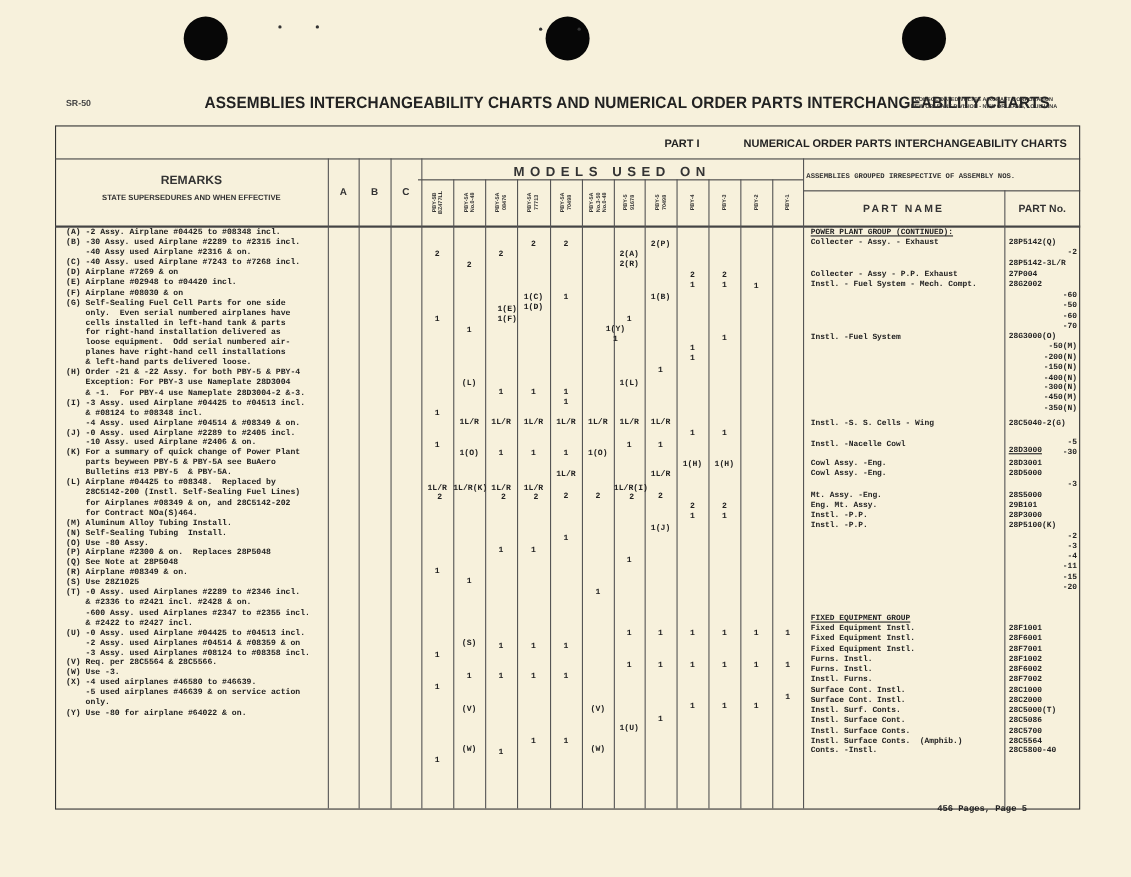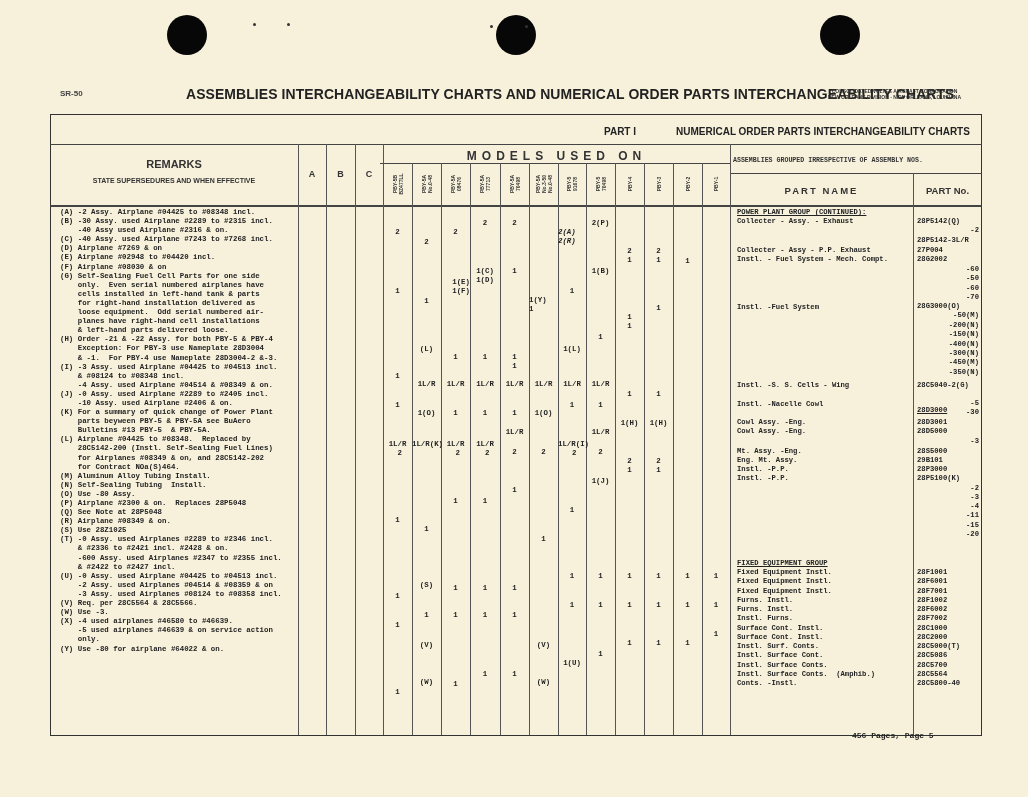--- a/index.html
+++ b/index.html
@@ -183,29 +183,29 @@
     <div class="cell" style="left: 500px; width: 29px; text-align: center; top: 353px;">1
 1</div>
     <div class="cell" style="left: 500px; width: 29px; text-align: center; top: 380px;">1L/R</div>
     <div class="cell" style="left: 500px; width: 29px; text-align: center; top: 409px;">1</div>
     <div class="cell" style="left: 500px; width: 29px; text-align: center; top: 428px;">1L/R</div>
     <div class="cell" style="left: 500px; width: 29px; text-align: center; top: 448px;">2</div>
     <div class="cell" style="left: 500px; width: 29px; text-align: center; top: 486px;">1</div>
     <div class="cell" style="left: 500px; width: 29px; text-align: center; top: 584px;">1</div>
     <div class="cell" style="left: 500px; width: 29px; text-align: center; top: 611px;">1</div>
     <div class="cell" style="left: 500px; width: 29px; text-align: center; top: 670px;">1</div>
-    <div class="cell" style="left: 529px; width: 29px; text-align: left; top: 296px;">1(Y)
+    <div class="cell" style="left: 529px; width: 29px; text-align: center; top: 296px; padding-left: 16px;">1(Y)
 1</div>
     <div class="cell" style="left: 529px; width: 29px; text-align: center; top: 380px;">1L/R</div>
     <div class="cell" style="left: 529px; width: 29px; text-align: center; top: 409px;">1(O)</div>
     <div class="cell" style="left: 529px; width: 29px; text-align: center; top: 448px;">2</div>
     <div class="cell" style="left: 529px; width: 29px; text-align: center; top: 535px;">1</div>
     <div class="cell" style="left: 529px; width: 29px; text-align: center; top: 641px;">(V)</div>
     <div class="cell" style="left: 529px; width: 29px; text-align: center; top: 678px;">(W)</div>
-    <div class="cell" style="left: 558px; width: 28px; top: 228px; font-style: italic;">2(A)
+    <div class="cell" style="left: 558px; width: 28px; text-align: center; top: 228px;">2(A)
 2(R)</div>
     <div class="cell" style="left: 558px; width: 28px; text-align: center; top: 287px;">1</div>
     <div class="cell" style="left: 558px; width: 28px; text-align: center; top: 345px;">1(L)</div>
     <div class="cell" style="left: 558px; width: 28px; text-align: center; top: 380px;">1L/R</div>
     <div class="cell" style="left: 558px; width: 28px; text-align: center; top: 401px;">1</div>
     <div class="cell" style="left: 558px; width: 28px; text-align: center; top: 440px;">1L/R(I)
  2</div>
     <div class="cell" style="left: 558px; width: 28px; text-align: center; top: 506px;">1</div>
     <div class="cell" style="left: 558px; width: 28px; text-align: center; top: 572px;">1</div>
     <div class="cell" style="left: 558px; width: 28px; text-align: center; top: 601px;">1</div>

